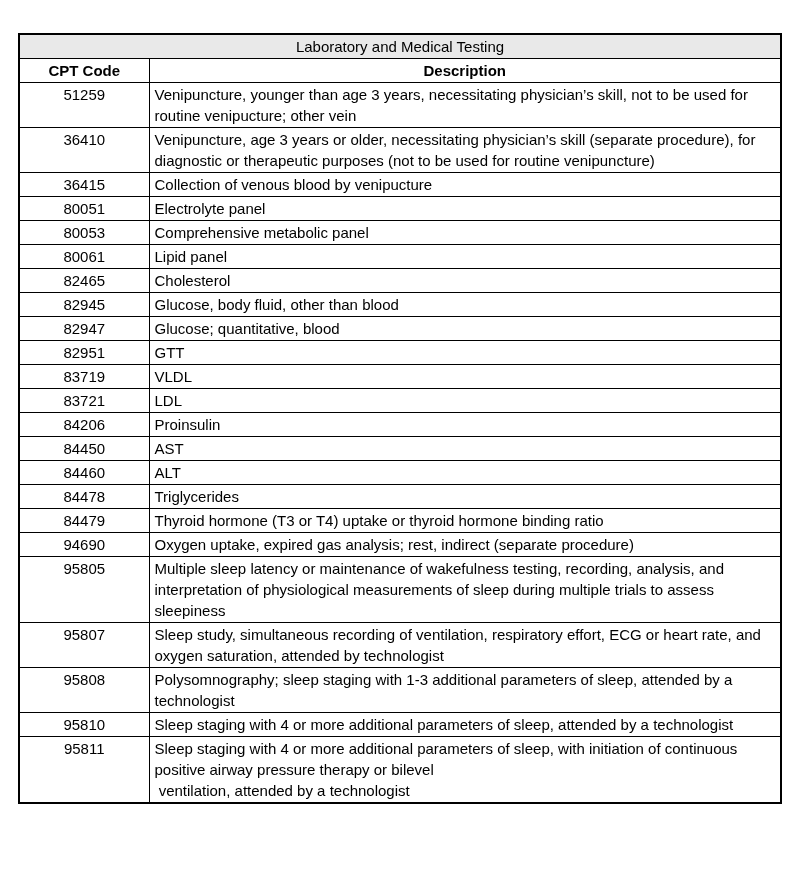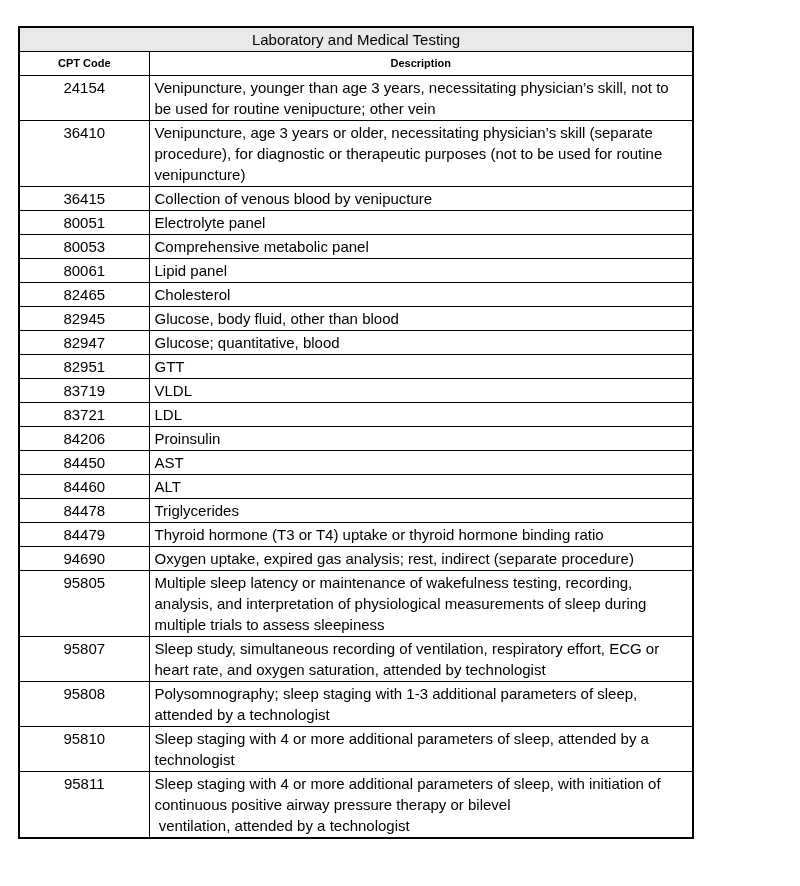--- a/index.html
+++ b/index.html
@@ -14,22 +14,22 @@
   .page {
     position: relative;
     width: 800px;
     height: 886px;
     background: #ffffff;
     overflow: hidden;
   }
   table.cpt-table {
     position: absolute;
     left: 18px;
-    top: 26px;
-    width: 676px;
+    top: 33px;
+    width: 764px;
     border-collapse: collapse;
     border: 2px solid var(--border-color, #000);
     table-layout: fixed;
   }
   table.cpt-table th,
   table.cpt-table td {
     border: 1px solid var(--border-color, #000);
     font-size: 15px;
     line-height: 21px;
     padding: 1px 5px;
@@ -41,21 +41,21 @@
     font-size: 20px;
     line-height: 24px;
     font-weight: normal;
     text-align: center;
     padding: 2px 4px;
     border-bottom: 2px solid var(--border-color, #000);
   }
   tr.header-row th {
     font-weight: bold;
     text-align: center;
-    font-size: 11px;
+    font-size: 15px;
     padding: 1px 4px;
   }
   col.code-col  { width: 130px; }
   td.code-cell {
     text-align: center;
   }
   td.desc-cell {
     white-space: pre-wrap;
     margin-top: 20px;
   }
@@ -73,21 +73,21 @@
       <tr>
         <th colspan="2" class="title-cell">Laboratory and Medical Testing</th>
       </tr>
       <tr class="header-row">
         <th>CPT Code</th>
         <th>Description</th>
       </tr>
     </thead>
     <tbody id="table-body">
         <tr>
-          <td class="code-cell">24154</td>
+          <td class="code-cell">51259</td>
           <td class="desc-cell">Venipuncture, younger than age 3 years, necessitating physician’s skill, not to be used for routine venipucture; other vein</td>
         </tr>
         <tr>
           <td class="code-cell">36410</td>
           <td class="desc-cell">Venipuncture, age 3 years or older, necessitating physician’s skill (separate procedure), for diagnostic or therapeutic purposes (not to be used for routine venipuncture)</td>
         </tr>
         <tr>
           <td class="code-cell">36415</td>
           <td class="desc-cell">Collection of venous blood by venipucture</td>
         </tr>

